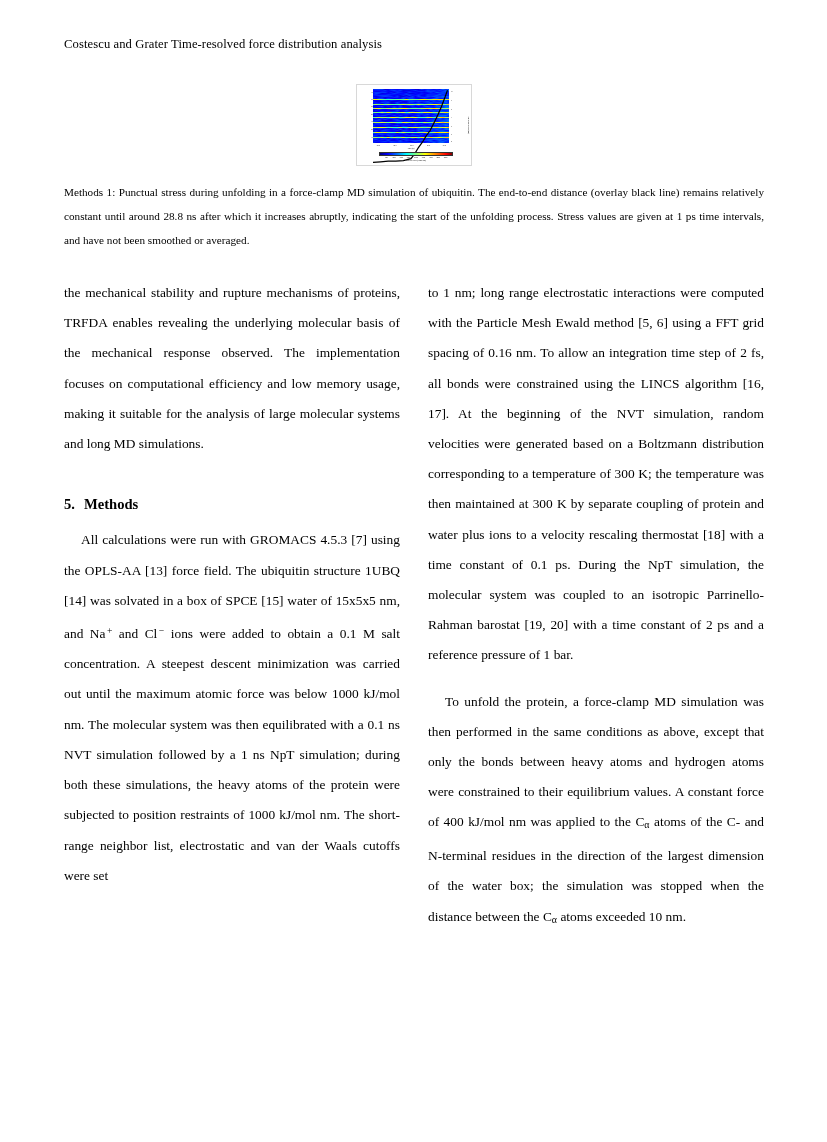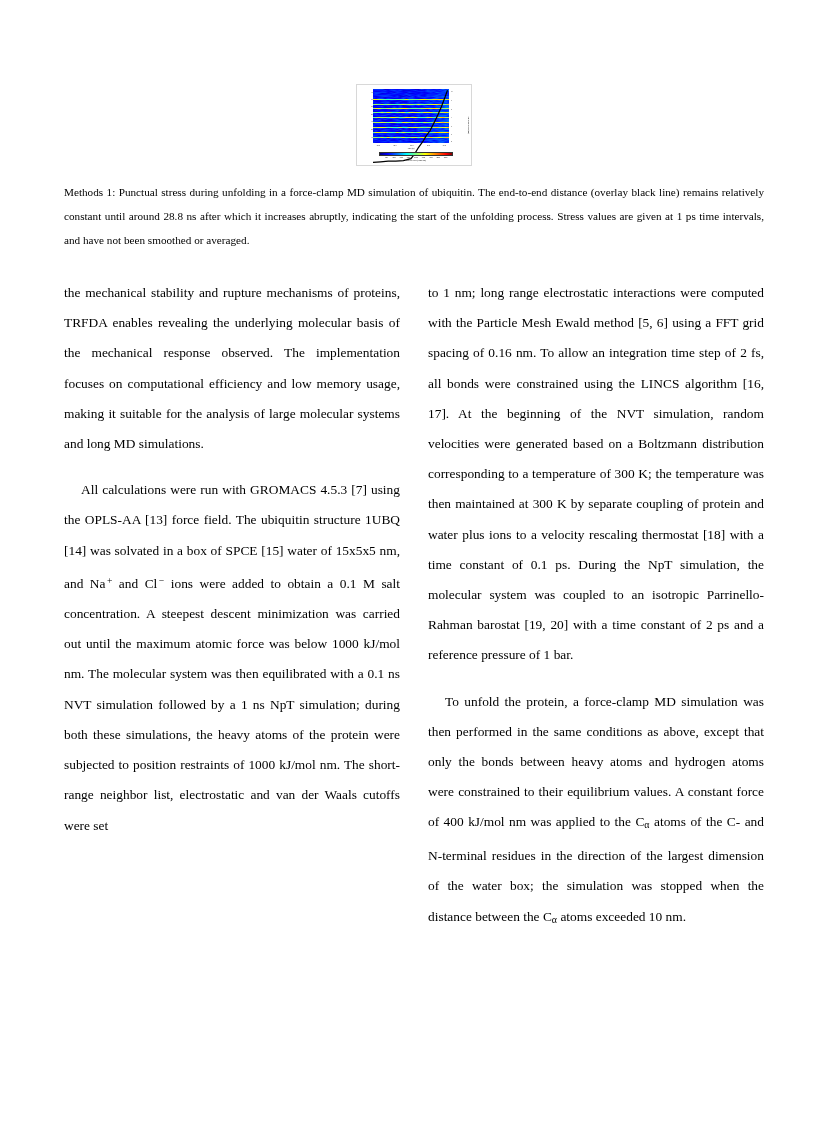--- a/index.html
+++ b/index.html
@@ -251,20 +251,21 @@
   sub.alpha {
     font-size: 0.74em;
     vertical-align: -0.25em;
   }
 </style>
 </head>
 <body>
 
 <div class="page">
 
+  <div class="runninghead">Costescu and Grater Time-resolved force distribution analysis</div>
 
   <div class="figure-block">
 
     <div class="figure-img-wrap">
       <div class="fig-frame">
 
         <div class="yticks">
           <span class="ytick" style="top:2px;">70</span>
           <span class="ytick" style="top:9px;">60</span>
           <span class="ytick" style="top:16px;">50</span>
@@ -408,20 +409,23 @@
       <span>The end-to-end distance (overlay black line) remains relatively constant until around 28.8 ns after which it increases abruptly, indicating the start of the unfolding process. Stress values are given at 1 ps time intervals, and have not been smoothed or averaged.</span>
     </div>
 
   </div>
 
   <div class="columns">
 
     <div class="col">
       <p>the mechanical stability and rupture mechanisms of proteins, TRFDA enables revealing the underlying molecular basis of the mechanical response observed. The implementation focuses on computational efficiency and low memory usage, making it suitable for the analysis of large molecular systems and long MD simulations.</p>
 
+      <div class="secheading">
+        <span class="num">5.</span><span>Methods</span>
+      </div>
 
 
       <p class="indent"><span>All calculations were run with GROMACS 4.5.3 [7] using the OPLS-AA [13] force field. The ubiquitin structure 1UBQ [14] was solvated in a box of SPCE [15] water of 15x5x5 nm, and Na</span><sup class="ion">+</sup><span> and Cl</span><sup class="ion">−</sup><span> ions were added to obtain a 0.1 M salt concentration. A steepest descent minimization was carried out until the maximum atomic force was below 1000 kJ/mol nm. The molecular system was then equilibrated with a 0.1 ns NVT simulation followed by a 1 ns NpT simulation; during both these simulations, the heavy atoms of the protein were subjected to position restraints of 1000 kJ/mol nm. The short-range neighbor list, electrostatic and van der Waals cutoffs were set</span></p>
     </div>
 
     <div class="col">
       <p>to 1 nm; long range electrostatic interactions were computed with the Particle Mesh Ewald method [5, 6] using a FFT grid spacing of 0.16 nm. To allow an integration time step of 2 fs, all bonds were constrained using the LINCS algorithm [16, 17]. At the beginning of the NVT simulation, random velocities were generated based on a Boltzmann distribution corresponding to a temperature of 300 K; the temperature was then maintained at 300 K by separate coupling of protein and water plus ions to a velocity rescaling thermostat [18] with a time constant of 0.1 ps. During the NpT simulation, the molecular system was coupled to an isotropic Parrinello-Rahman barostat [19, 20] with a time constant of 2 ps and a reference pressure of 1 bar.</p>
 
       <p class="indent gap-para"><span>To unfold the protein, a force-clamp MD simulation was then performed in the same conditions as above, except that only the bonds between heavy atoms and hydrogen atoms were constrained to their equilibrium values. A constant force of 400 kJ/mol nm was applied to the C</span><sub class="alpha">α</sub><span> atoms of the C- and N-terminal residues in the direction of the largest dimension of the water box; the simulation was stopped when the distance between the C</span><sub class="alpha">α</sub><span> atoms exceeded 10 nm.</span></p>
     </div>

